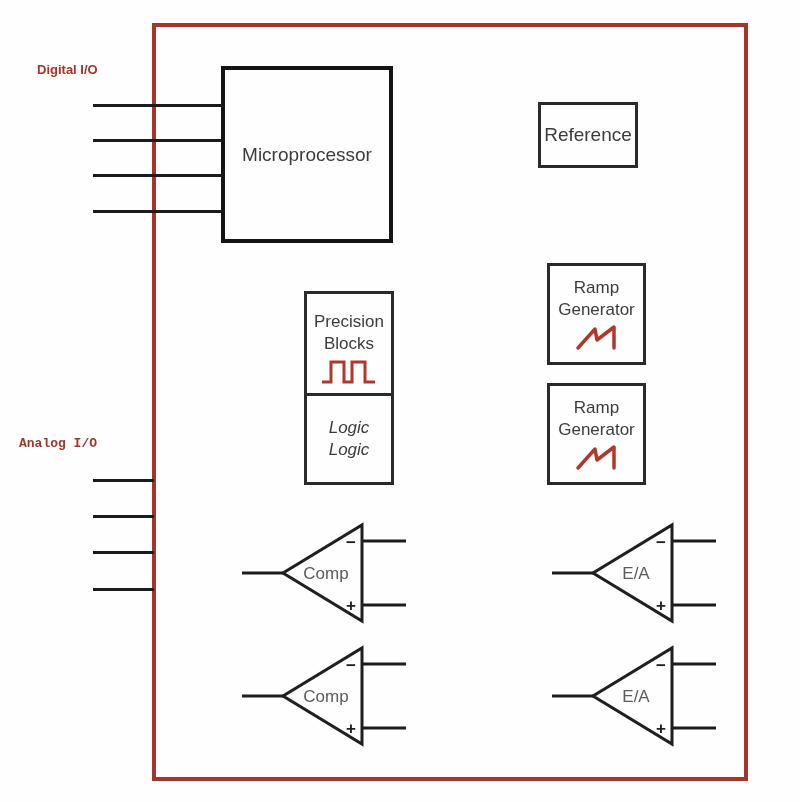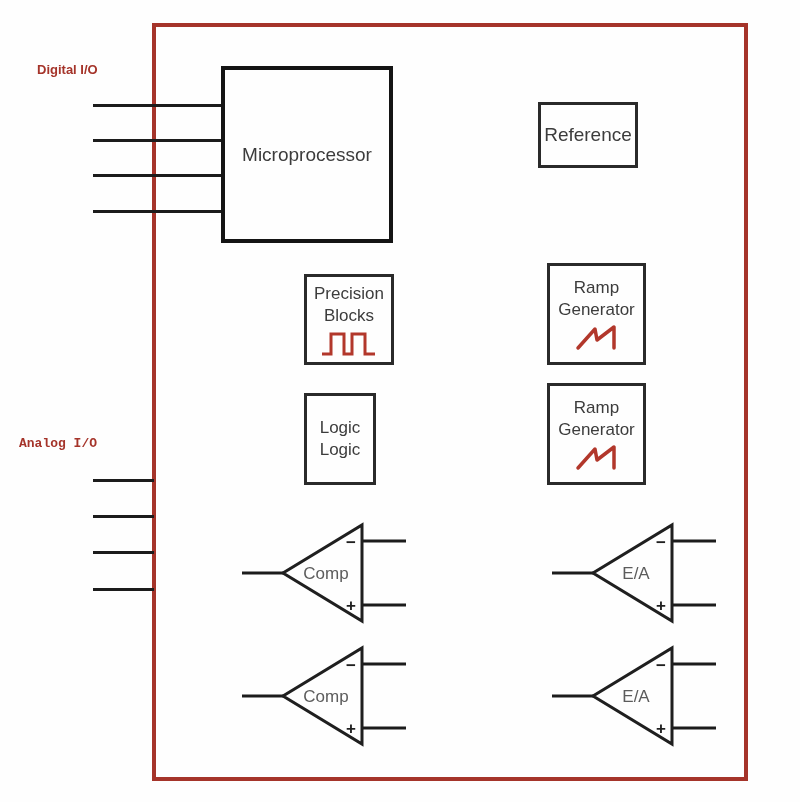--- a/index.html
+++ b/index.html
@@ -84,37 +84,37 @@
   <div class="io-line" style="left:93px;top:588px;width:61px;"></div>
 
   <div class="block micro" style="left:221px;top:66px;width:172px;height:177px;">
     <span>Microprocessor</span>
   </div>
 
   <div class="block reference" style="left:538px;top:102px;width:100px;height:66px;">
     <span>Reference</span>
   </div>
 
-  <div class="block" style="left:304px;top:274px;width:90px;height:91px;text-align:center;">
+  <div class="block" style="left:304px;top:291px;width:90px;height:114px;text-align:center;">
     <span>Precision</span>
     <span>Blocks</span>
     <svg class="wave-icon" width="62" height="28" viewBox="0 0 62 28">
       <path class="wave" d="M4,25 H13 V5 H26 V25 H34 V5 H47 V25 H57" stroke-width="3"></path>
     </svg>
   </div>
 
   <div class="block" style="left:547px;top:263px;width:99px;height:102px;">
     <span>Ramp</span>
     <span>Generator</span>
     <svg class="wave-icon" width="46" height="28" viewBox="0 0 46 28">
       <polyline class="wave" points="4,25 21,6 23,17 40,4 40,25" stroke-width="3.5" stroke-linejoin="round" stroke-linecap="round"></polyline>
     </svg>
   </div>
 
-  <div class="block" style="left:304px;top:393px;width:72px;height:92px;">
+  <div class="block" style="left:304px;top:393px;width:90px;height:92px;font-style:italic;">
     <span>Logic</span>
     <span>Logic</span>
   </div>
 
   <div class="block" style="left:547px;top:383px;width:99px;height:102px;">
     <span>Ramp</span>
     <span>Generator</span>
     <svg class="wave-icon" width="46" height="28" viewBox="0 0 46 28">
       <polyline class="wave" points="4,25 21,6 23,17 40,4 40,25" stroke-width="3.5" stroke-linejoin="round" stroke-linecap="round"></polyline>
     </svg>

